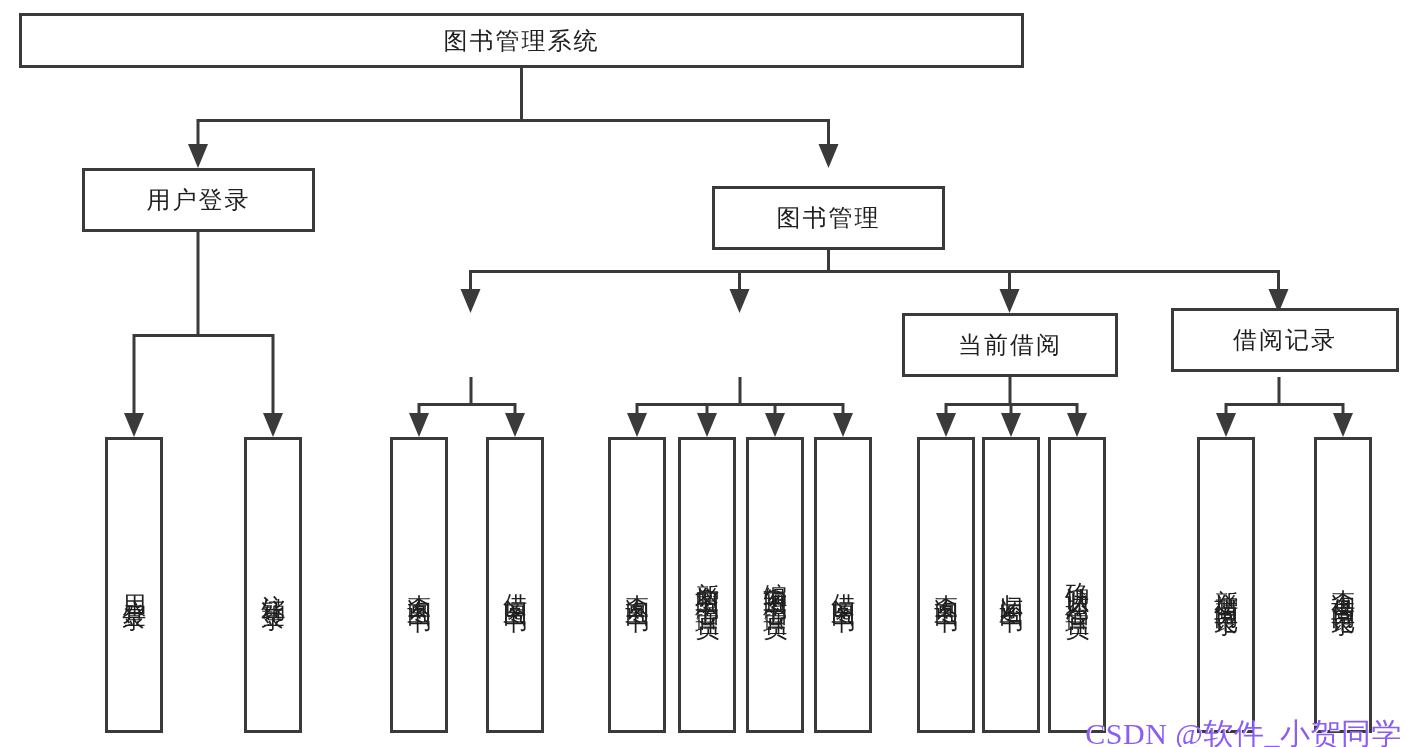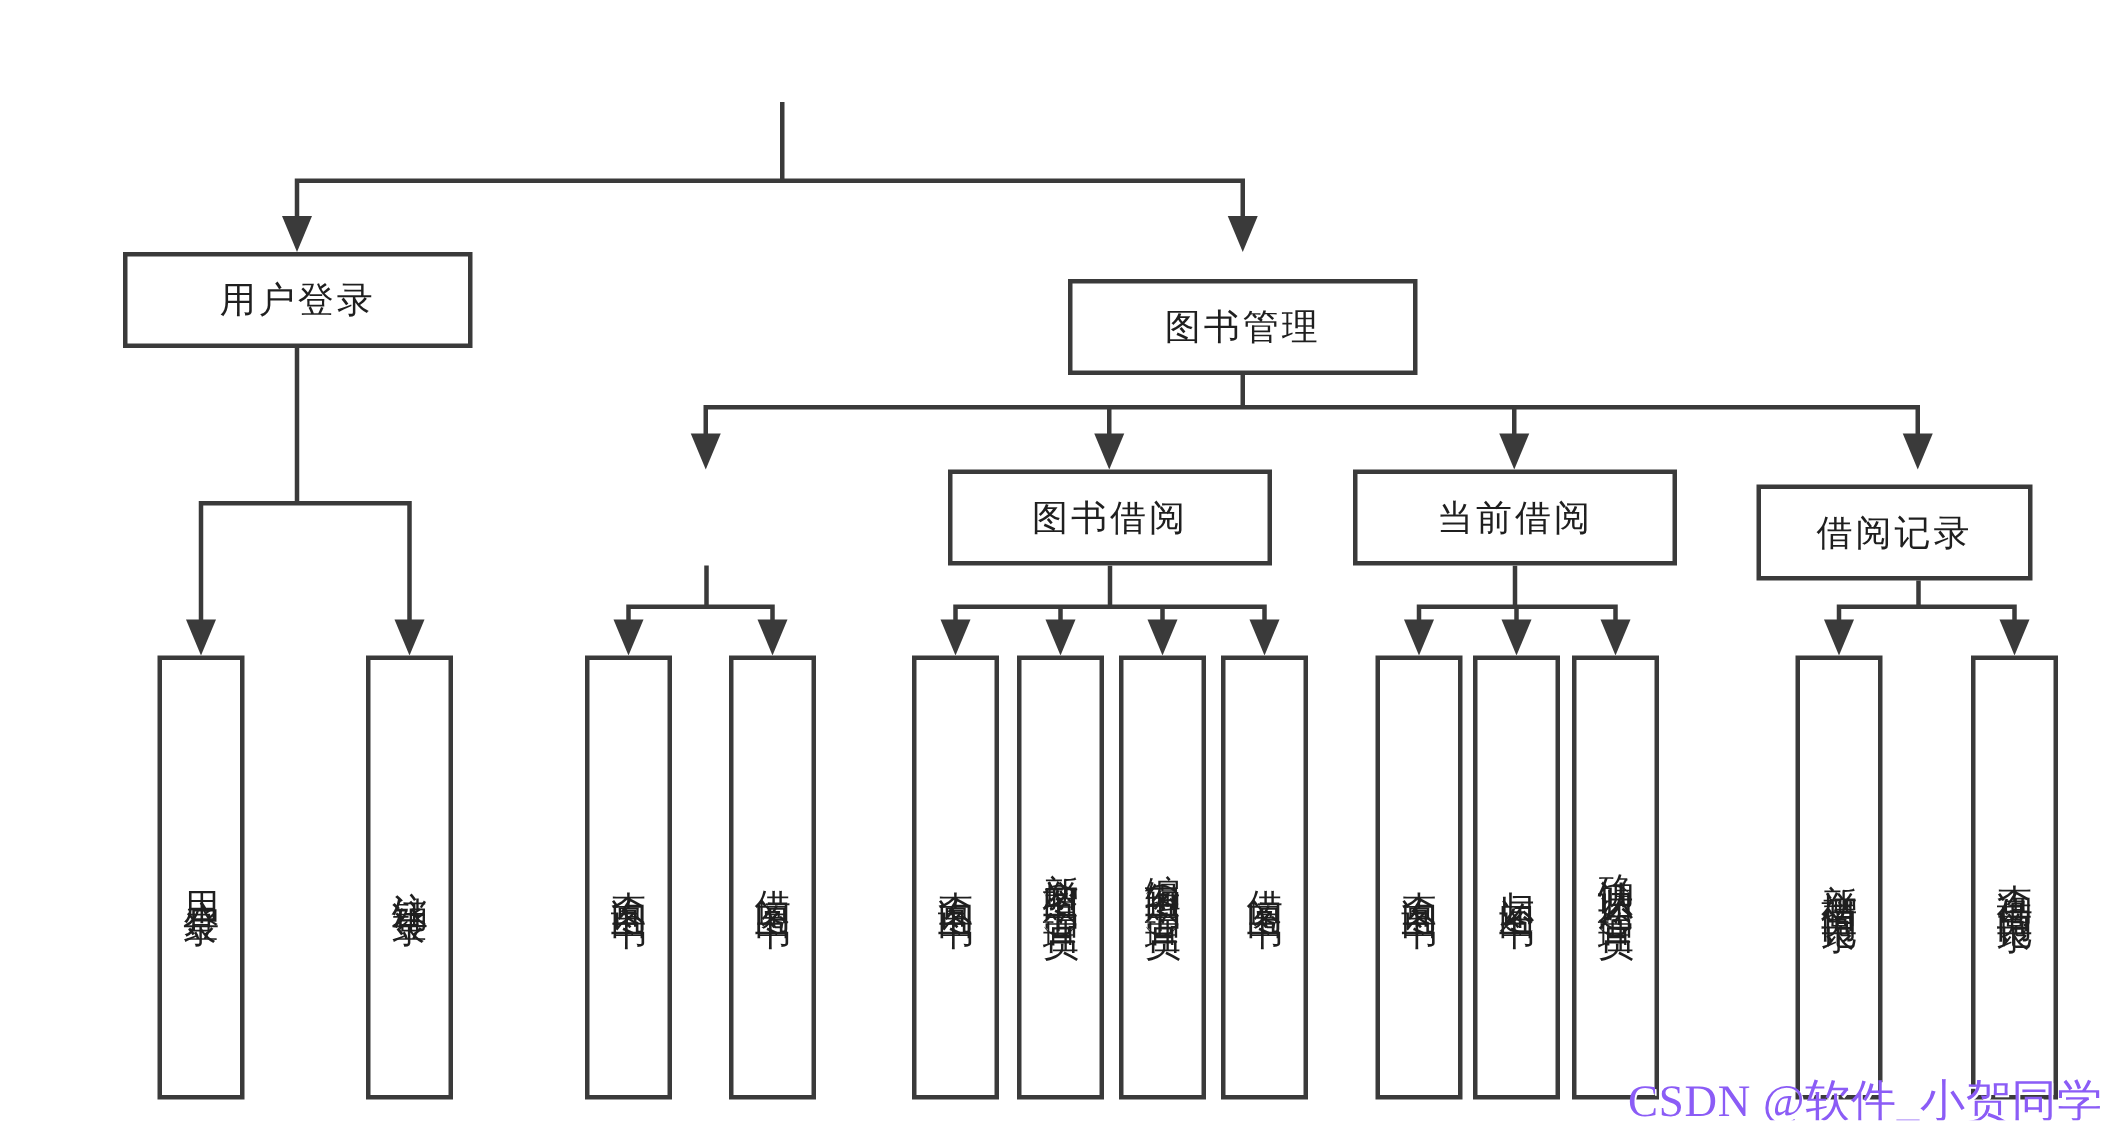--- a/index.html
+++ b/index.html
@@ -39,21 +39,21 @@
     line-height: 1.1;
     white-space: nowrap;
     color: #1f1f1f;
   }
   .root-box   { left: 19px;  top: 13px;  width: 1005px; height: 55px; }
   .l2-0 { left: 82px;  top: 168px; width: 233px; height: 64px; }
   .l2-1 { left: 712px; top: 168px; width: 233px; height: 64px; margin-top: 18px; }
   .l3-0 { left: 363px;  top: 313px; width: 216px; height: 64px; }
   .l3-1 { left: 632px;  top: 313px; width: 216px; height: 64px; }
   .l3-2 { left: 902px;  top: 313px; width: 216px; height: 64px; }
-  .l3-3 { left: 1171px; top: 323px; width: 184px; height: 64px; }
+  .l3-3 { left: 1171px; top: 308px; width: 228px; height: 64px; }
   .leaf { top: 437px; width: 58px; height: 296px; }
   .leaf-0  { left: 105px; }
   .leaf-1  { left: 244px; }
   .leaf-2  { left: 390px; }
   .leaf-3  { left: 486px; }
   .leaf-4  { left: 608px; }
   .leaf-5  { left: 678px; }
   .leaf-6  { left: 746px; }
   .leaf-7  { left: 814px; }
   .leaf-8  { left: 917px; }
@@ -114,31 +114,31 @@
       <polygon points="765,413 785,413 775,437"></polygon>
       <polygon points="833,413 853,413 843,437"></polygon>
       <polygon points="936,413 956,413 946,437"></polygon>
       <polygon points="1001,413 1021,413 1011,437"></polygon>
       <polygon points="1067,413 1087,413 1077,437"></polygon>
       <polygon points="1216,413 1236,413 1226,437"></polygon>
       <polygon points="1333,413 1353,413 1343,437"></polygon>
     </g>
   </svg>
 
+  <div class="node root-box">
+    <span class="hlabel">图书管理系统</span>
+  </div>
 
   <div class="node l2-0">
     <span class="hlabel">用户登录</span>
   </div>
   <div class="node l2-1">
     <span class="hlabel">图书管理</span>
   </div>
 
-  <div class="node l3-1">
-    <span class="hlabel">图书借阅</span>
-  </div>
   <div class="node l3-2">
     <span class="hlabel">当前借阅</span>
   </div>
   <div class="node l3-3">
     <span class="hlabel">借阅记录</span>
   </div>
 
   <div class="node leaf leaf-0">
     <span class="vlabel">用户登录</span>
   </div>

